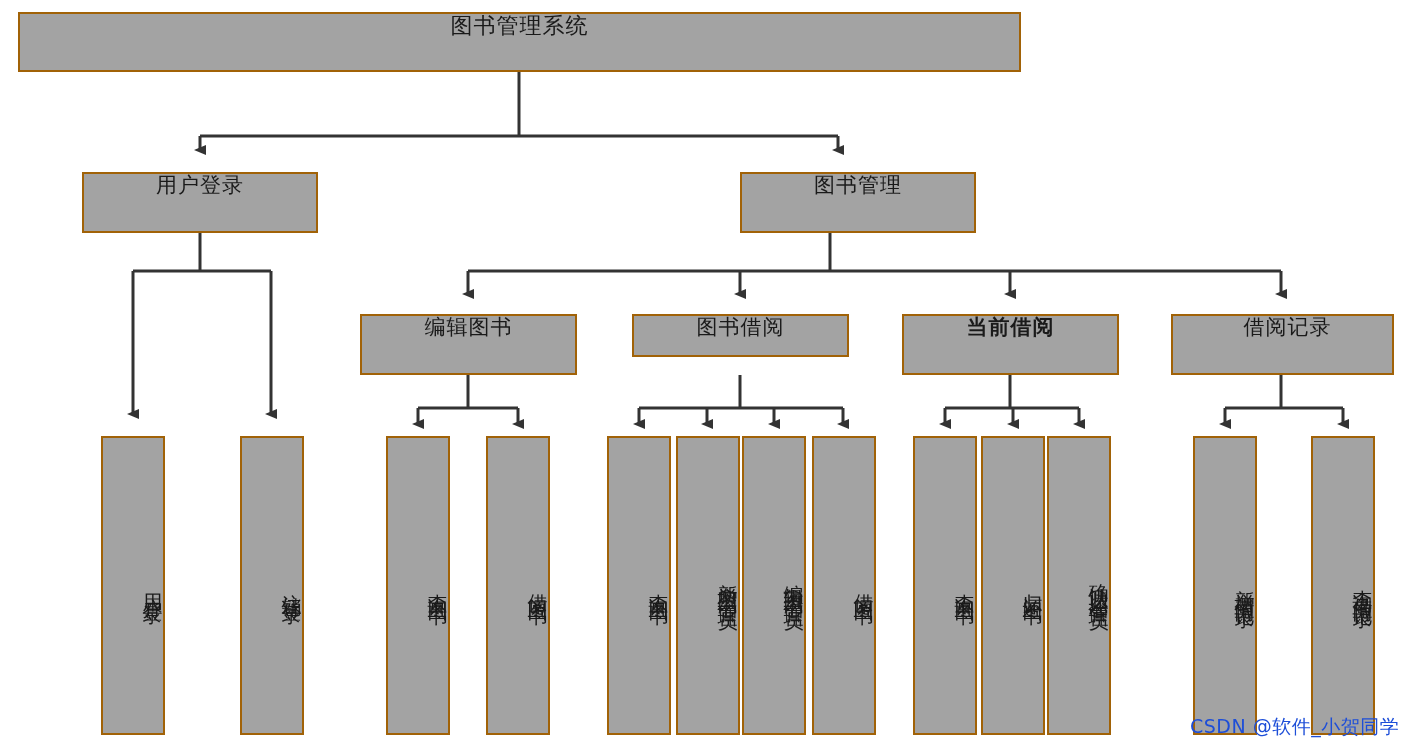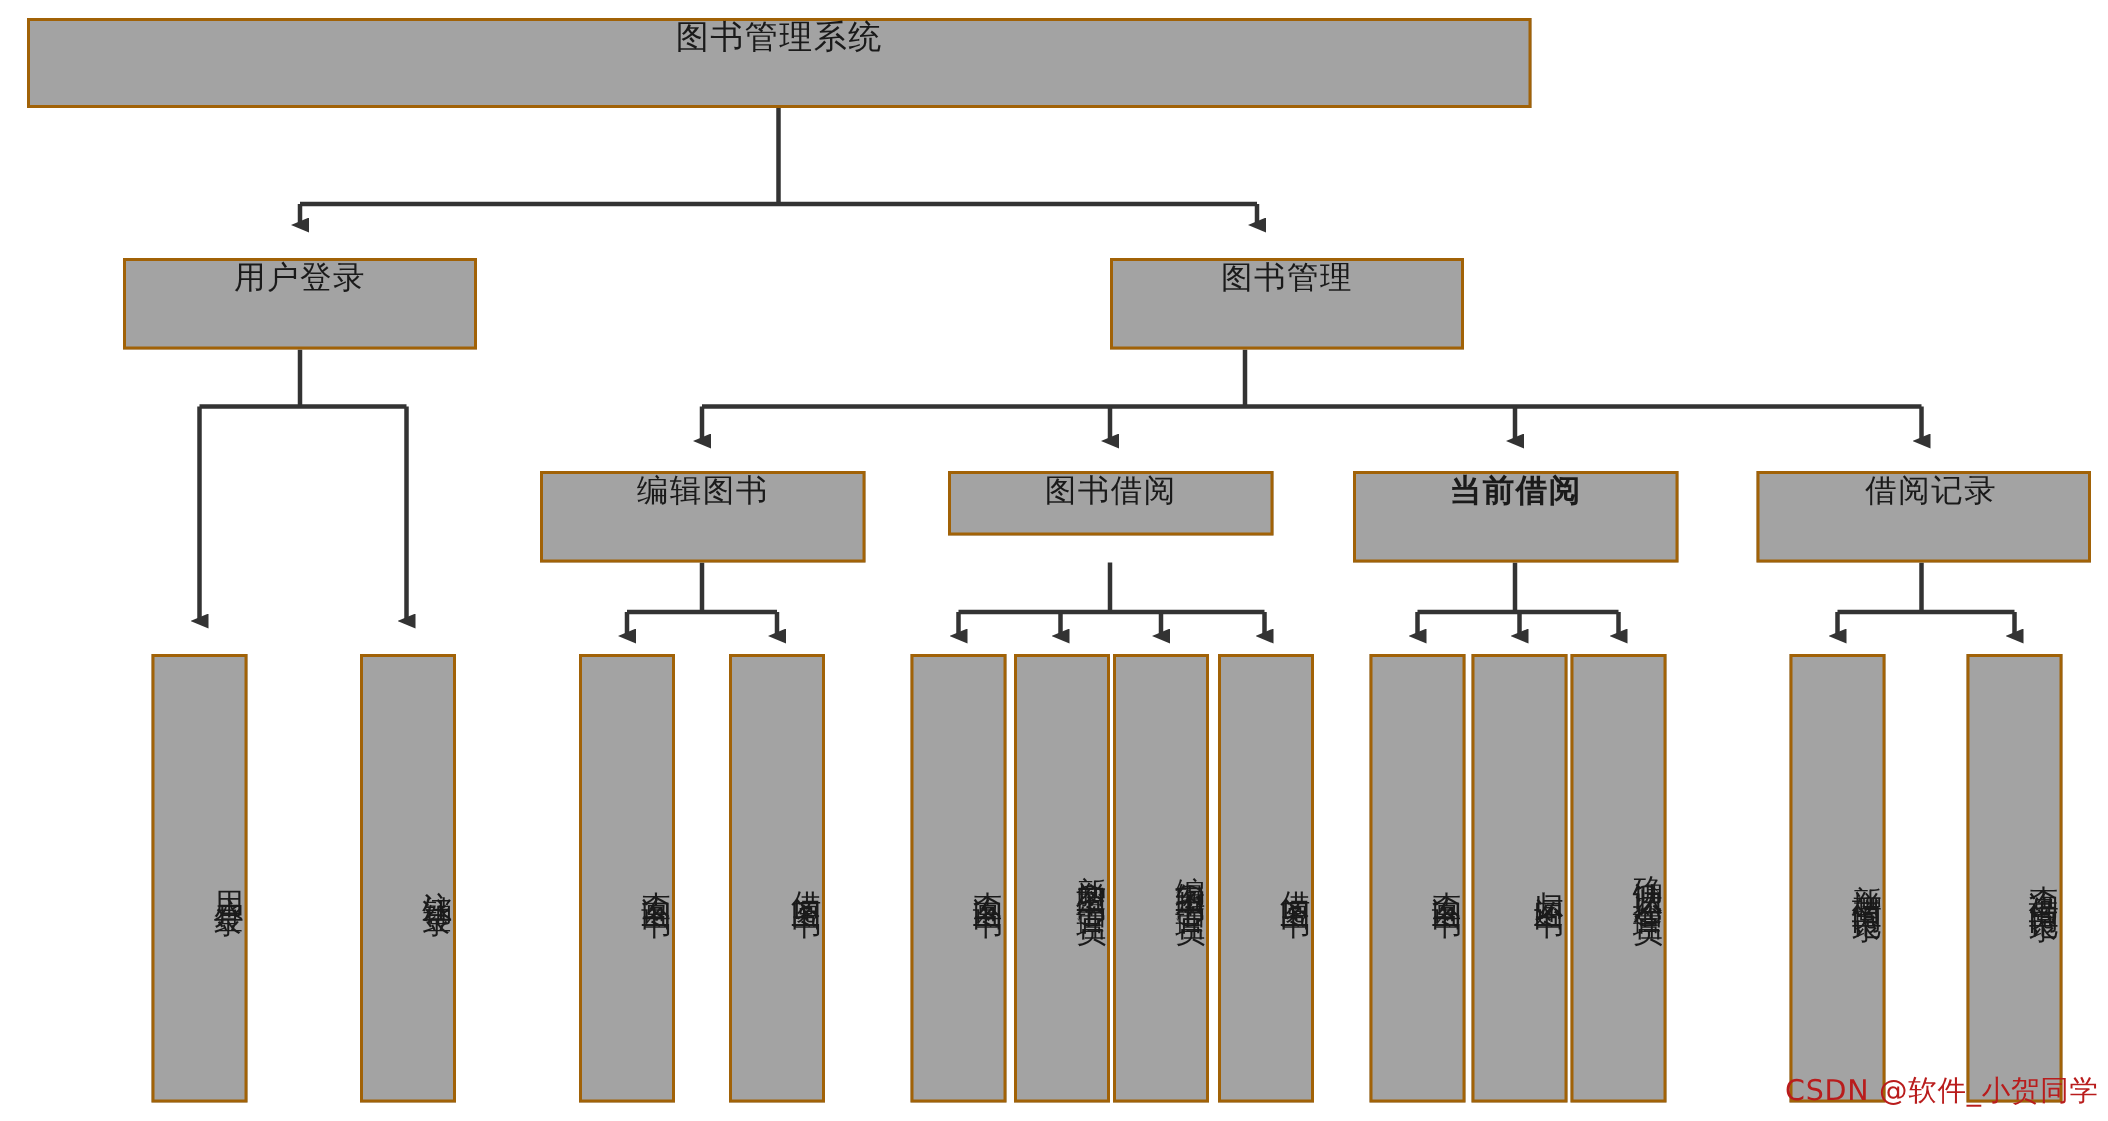--- a/index.html
+++ b/index.html
@@ -54,21 +54,21 @@
     white-space: nowrap;
   }
   .node.vertical .vlabel {
     writing-mode: vertical-rl;
     text-orientation: upright;
     display: block;
   }
   .watermark {
     position: absolute;
     font-size: 19px;
-    color: #b91c1c;
+    color: #1d4ed8;
     letter-spacing: 0.5px;
     white-space: nowrap;
     user-select: none;
   }
 </style>
 </head>
 <body>
 
 <div id="diagram-root">
 

